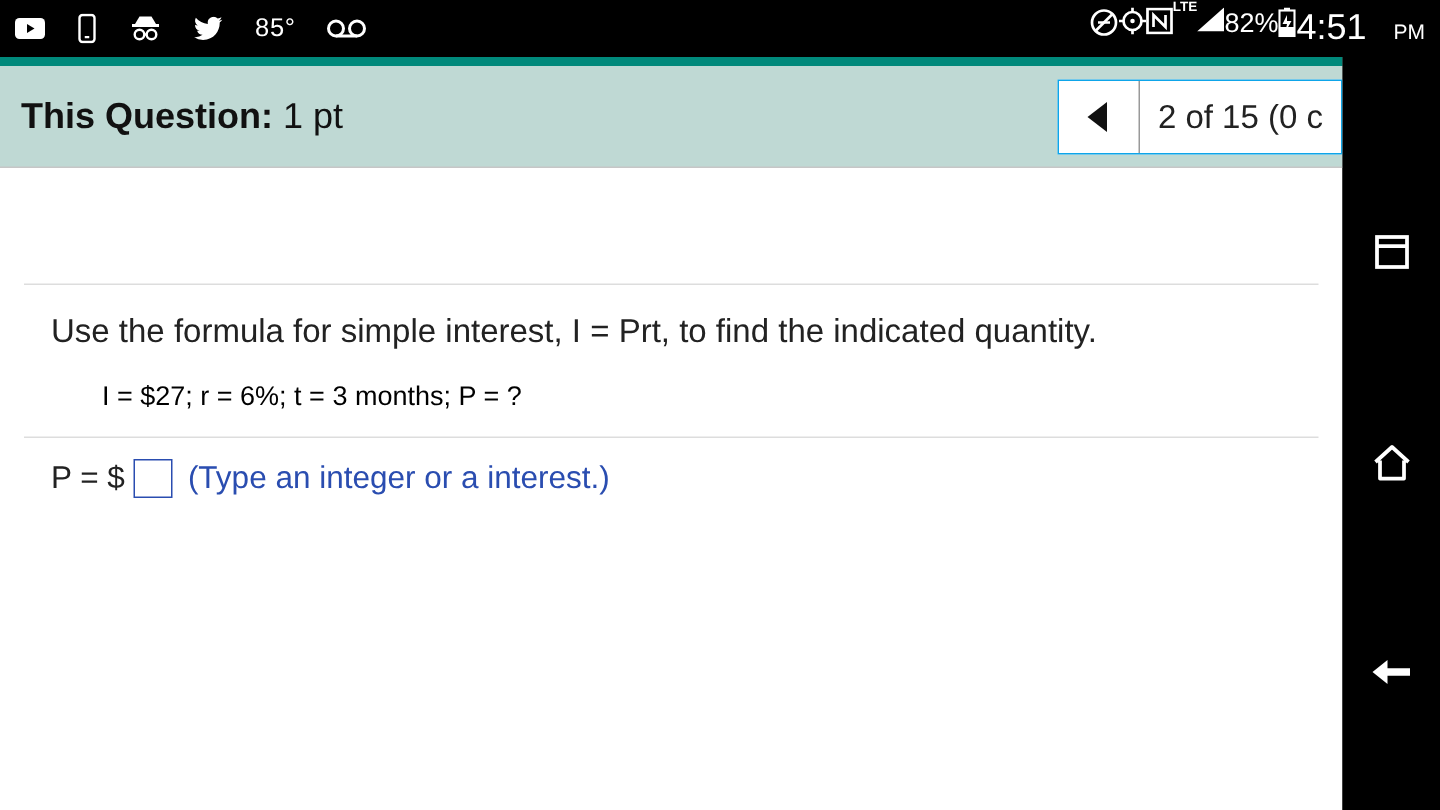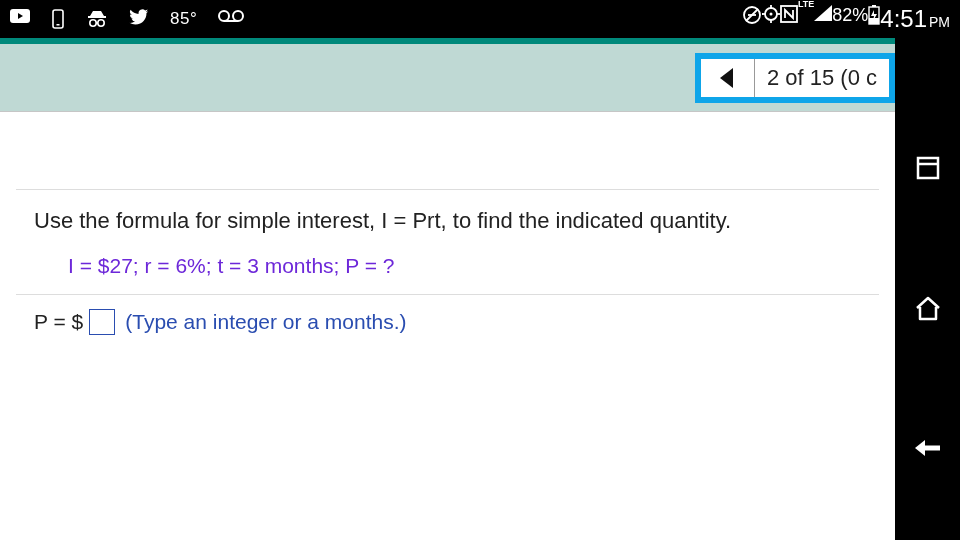--- a/index.html
+++ b/index.html
@@ -1,39 +1,39 @@
 <!DOCTYPE html>
 <html><head>
 <meta charset="utf-8">
 <style>
   * { box-sizing: border-box; margin: 0; padding: 0; }
   html, body { width: 960px; height: 540px; overflow: hidden; font-family: Arial, Helvetica, sans-serif; background: #000; }
   .screen { width: 960px; height: 540px; position: relative; background: #000; }
   .status-bar { width: 100%; height: 38px; background: #000; color: #fff; display: flex; align-items: center; padding: 0 10px; font-size: 17px; }
-  .status-left { display: flex; align-items: flex-start; gap: 21px; }
+  .status-left { display: flex; align-items: center; gap: 21px; }
   .status-right { margin-left: auto; display: flex; align-items: flex-start; }
   .status-icon svg { display: block; }
   .temp { font-size: 17px; letter-spacing: 0.5px; }
   .lte { font-size: 9px; font-weight: bold; position: relative; top:-6px; }
   .time { font-size: 24px; }
-  .ampm { font-size: 14px; margin-left: 2px; }
+  .ampm { font-size: 14px; margin-left: 18px; }
   .content-wrap { position: absolute; top: 38px; left: 0; width: 895px; height: 502px; background: #fff; }
   .teal-bar { width: 100%; height: 6px; background: #00897b; }
   .question-header { width: 100%; height: 68px; background: #bfd9d4; display: flex; align-items: center; padding-left: 14px; border-bottom: 1px solid #c6c6c6; }
   .question-header .qtitle { font-size: 24px; color: #111; }
   .question-header .qtitle b { font-weight: bold; }
-  .nav-box { margin-left: auto; height: 50px; display: flex; border: 6px solid #0ea5e9; background: #fff; margin-right: 0; }
+  .nav-box { margin-left: auto; height: 50px; display: flex; border: 1px solid #0ea5e9; background: #fff; margin-right: 0; }
   .nav-prev { width: 54px; display: flex; align-items: center; justify-content: center; border-right: 1px solid #999; background:#fff; }
   .nav-prev svg { display:block; }
   .nav-count { padding: 0 12px; display: flex; align-items: center; font-size: 22px; color: #222; white-space: nowrap; }
   .body-area { padding: 16px; }
   .spacer { height: 62px; border-bottom: 1px solid #ddd; }
   .problem { padding: 18px 18px 16px 18px; border-bottom: 1px solid #ddd; }
   .problem .instruct { font-size: 22px; color: #222; margin-bottom: 20px; }
-  .problem .given { font-size: 21px; color: #6d28d9; padding-left: 34px; }
+  .problem .given { font-size: 18px; color: #000000; padding-left: 34px; }
   .answer-row { padding: 14px 18px; display: flex; align-items: center; gap: 6px; }
   .answer-row .plabel { font-size: 21px; color: #222; }
   .answer-input { width: 26px; height: 26px; border: 1.5px solid #2a4db0; background: #fff; }
   .answer-row .hint { font-size: 21px; color: #2a4db0; margin-left: 4px; }
   .right-nav { position: absolute; top: 38px; right: 0; width: 65px; height: 502px; background: #000; display: flex; flex-direction: column; align-items: center; }
   .right-nav .nav-btn { width: 65px; height: 120px; display: flex; align-items: center; justify-content: center; }
   .right-nav .nav-btn.recent { margin-top: 70px; }
   .right-nav .nav-btn.home { margin-top: 20px; }
   .right-nav .nav-btn.back { margin-top: 20px; }
 </style>
@@ -117,39 +117,43 @@
             <polygon points="6,5 3,11 6,11 5,16 9,9 6,9" fill="#fff"></polygon>
           </svg>
     </span>
     <span><span class="time">4:51</span><span class="ampm">PM</span></span>
   </div>
 </div>
 
 <div class="content-wrap">
   <div class="teal-bar"></div>
   <div class="question-header">
+    <span class="qtitle">
+      <b>This Question:</b>
+      <span>1 pt</span>
+    </span>
     <div class="nav-box">
       <div class="nav-prev">
         <svg width="18" height="24" viewBox="0 0 18 24">
               <polygon points="15,2 15,22 2,12" fill="#111"></polygon>
             </svg>
       </div>
       <div class="nav-count">2 of 15 (0 c</div>
     </div>
   </div>
   <div class="body-area">
     <div class="spacer"></div>
     <div class="problem">
       <div class="instruct">Use the formula for simple interest, I = Prt, to find the indicated quantity.</div>
       <div class="given">I = $27; r = 6%; t = 3 months; P = ?</div>
     </div>
     <div class="answer-row">
       <span class="plabel">P = $</span>
       <input class="answer-input" type="text" style="">
-      <span class="hint">(Type an integer or a months.)</span>
+      <span class="hint">(Type an integer or a interest.)</span>
     </div>
   </div>
 </div>
 
 <div class="right-nav">
   <div class="nav-btn recent">
     <svg width="26" height="26" viewBox="0 0 26 26">
           <rect x="3" y="3" width="20" height="20" fill="none" stroke="#fff" stroke-width="2.5"></rect>
           <line x1="3" y1="9" x2="23" y2="9" stroke="#fff" stroke-width="2.5"></line>
         </svg>

